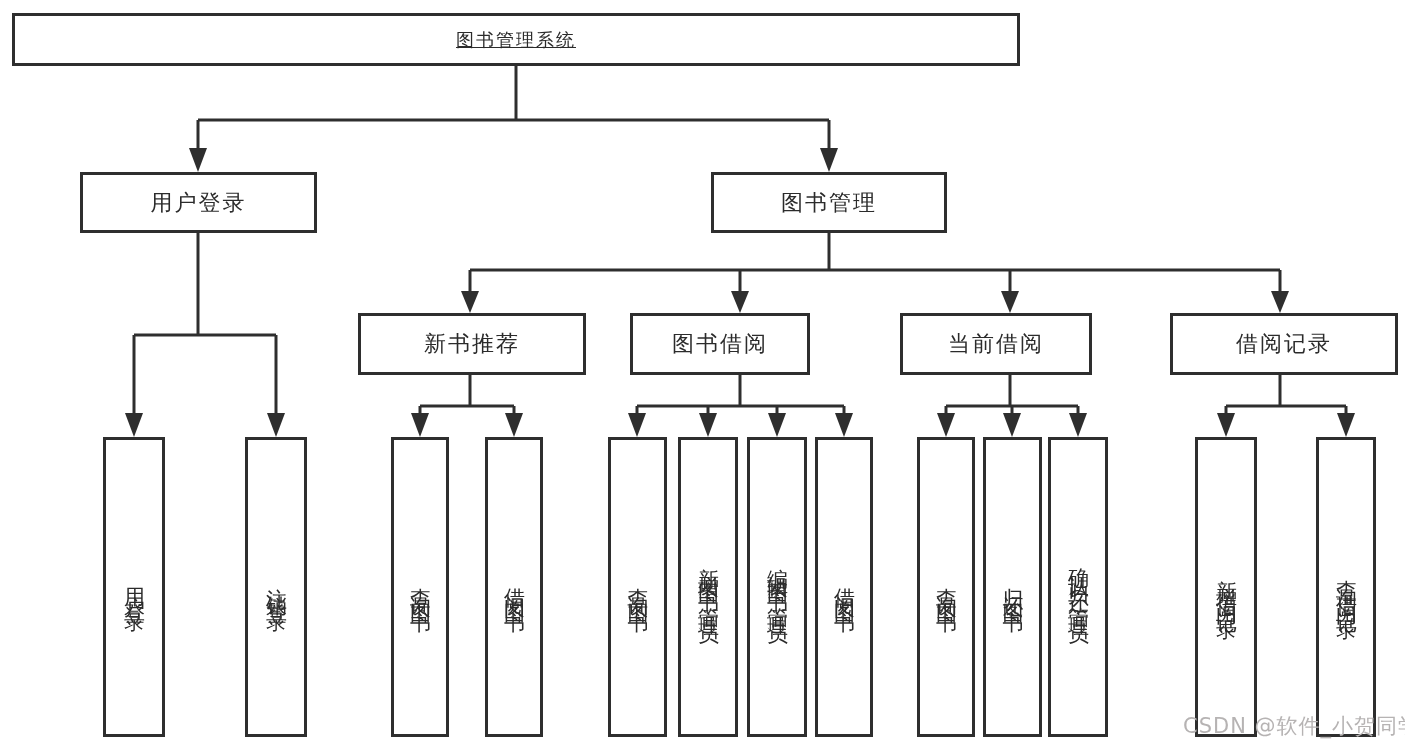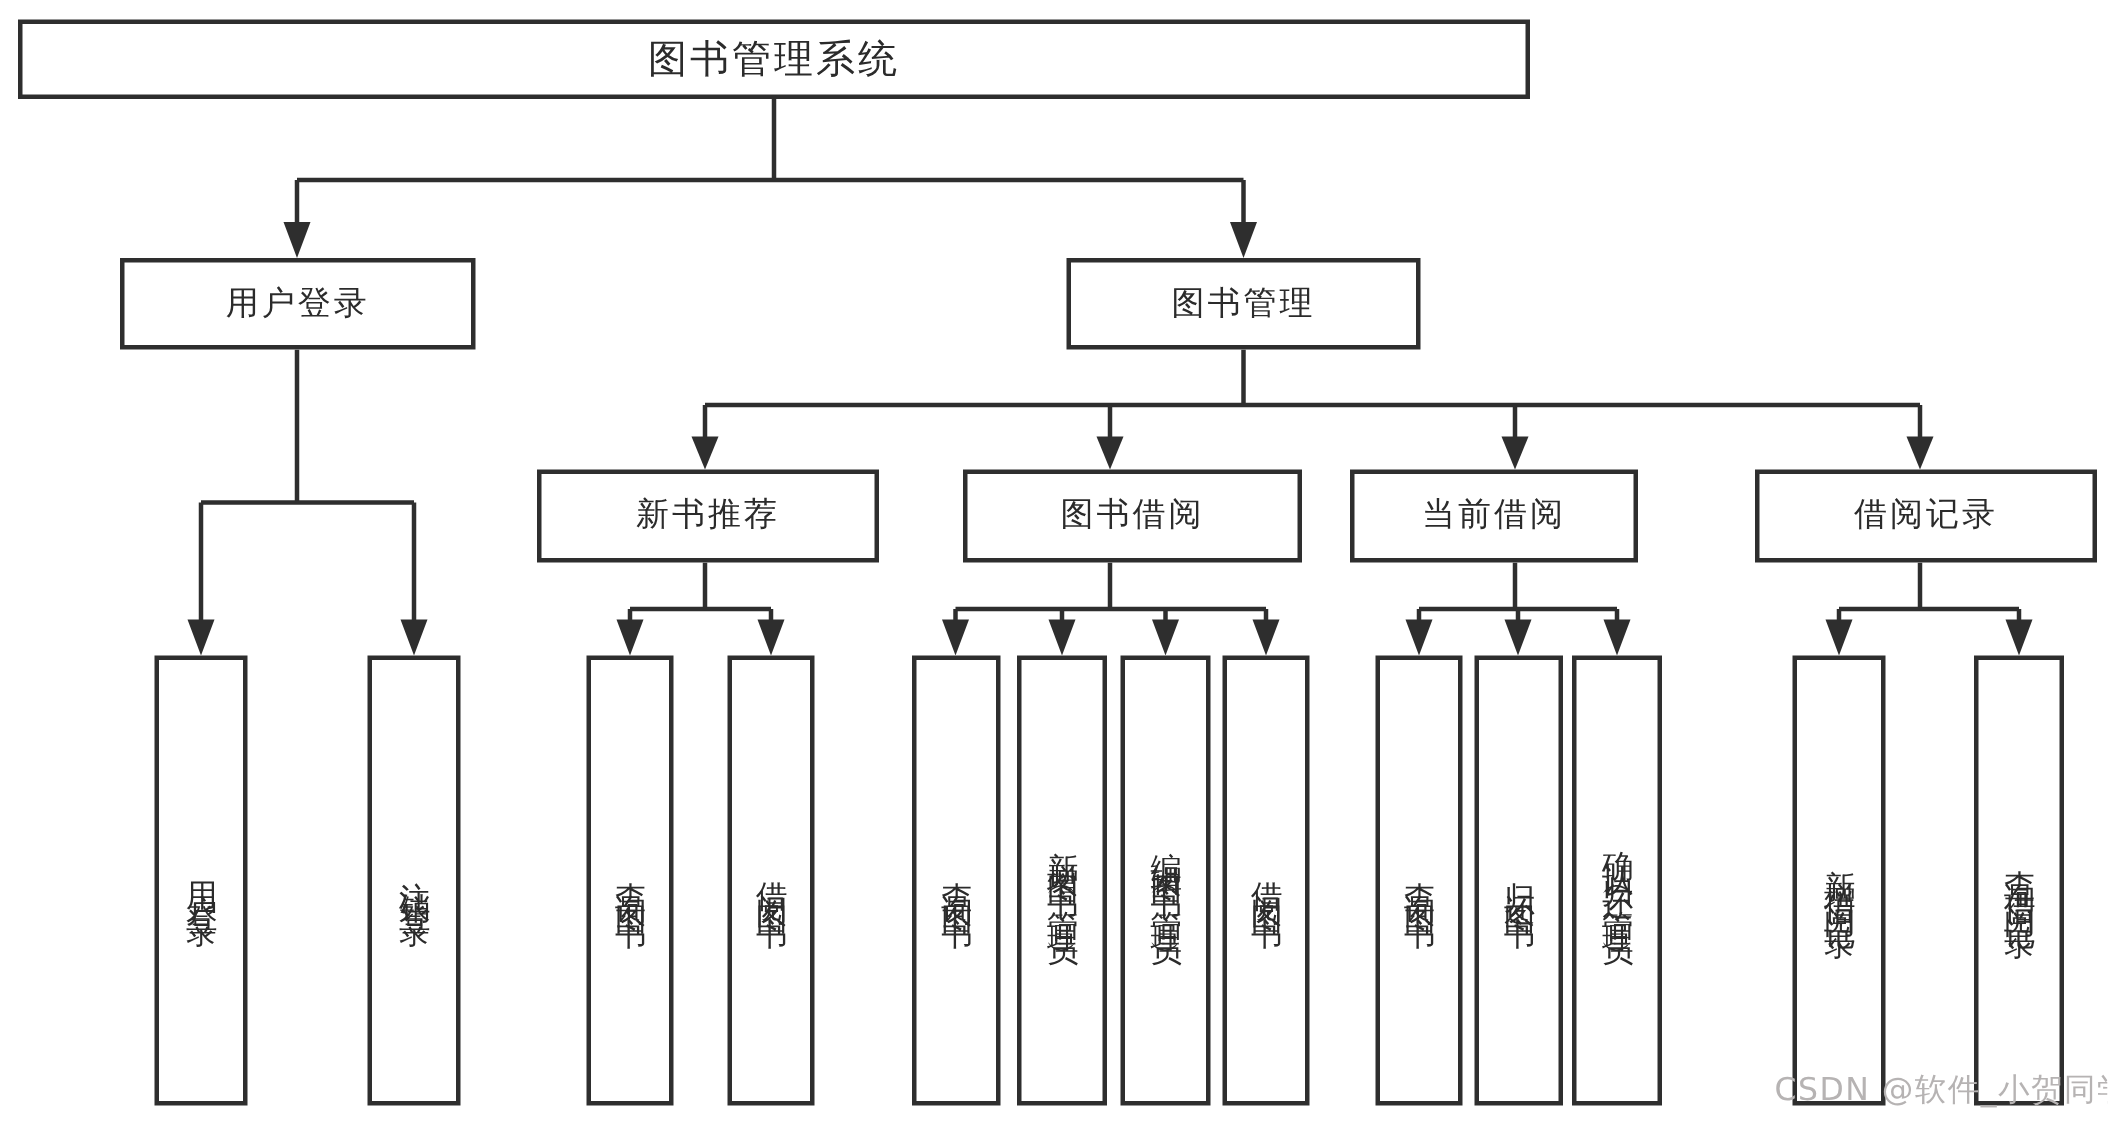--- a/index.html
+++ b/index.html
@@ -30,21 +30,21 @@
     align-items: center;
     justify-content: center;
     color: #2b2b2b;
   }
   .hlabel {
     font-size: 22px;
     letter-spacing: 2px;
     white-space: nowrap;
     line-height: 1;
   }
-  .root-box .hlabel { font-size: 26px; }
+  .root-box .hlabel { font-size: 18px; text-decoration: underline; }
   .vlabel {
     writing-mode: vertical-rl;
     text-orientation: mixed;
     font-size: 21px;
     letter-spacing: 8px;
     line-height: 1;
     white-space: nowrap;
   }
   .watermark {
     position: absolute;
@@ -141,21 +141,21 @@
   <div class="box" style="left:80px; top:172px; width:237px; height:61px;">
     <span class="hlabel">用户登录</span>
   </div>
   <div class="box" style="left:711px; top:172px; width:236px; height:61px;">
     <span class="hlabel">图书管理</span>
   </div>
 
   <div class="box" style="left:358px; top:313px; width:228px; height:62px;">
     <span class="hlabel">新书推荐</span>
   </div>
-  <div class="box" style="left:630px; top:313px; width:226px; height:62px;margin-left:12px;">
+  <div class="box" style="left:630px; top:313px; width:180px; height:62px;">
     <span class="hlabel">图书借阅</span>
   </div>
   <div class="box" style="left:900px; top:313px; width:192px; height:62px;">
     <span class="hlabel">当前借阅</span>
   </div>
   <div class="box" style="left:1170px; top:313px; width:228px; height:62px;">
     <span class="hlabel">借阅记录</span>
   </div>
 
   <div class="box" style="left:103px; top:437px; width:62px; height:300px;">

